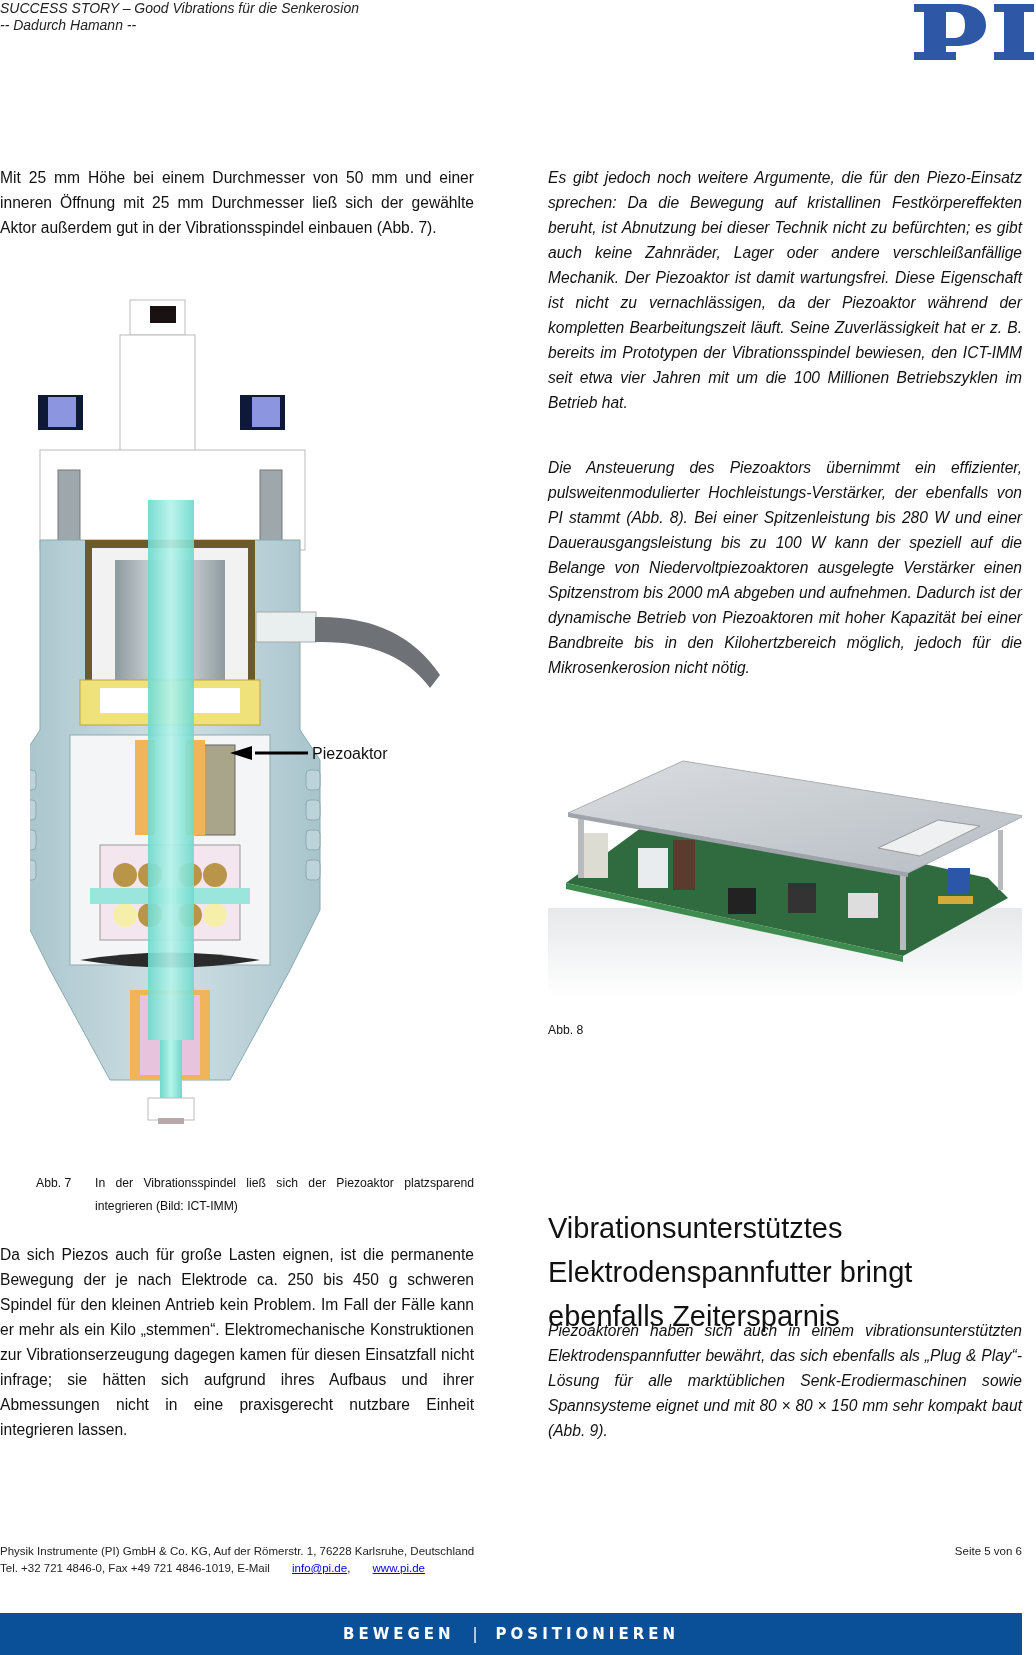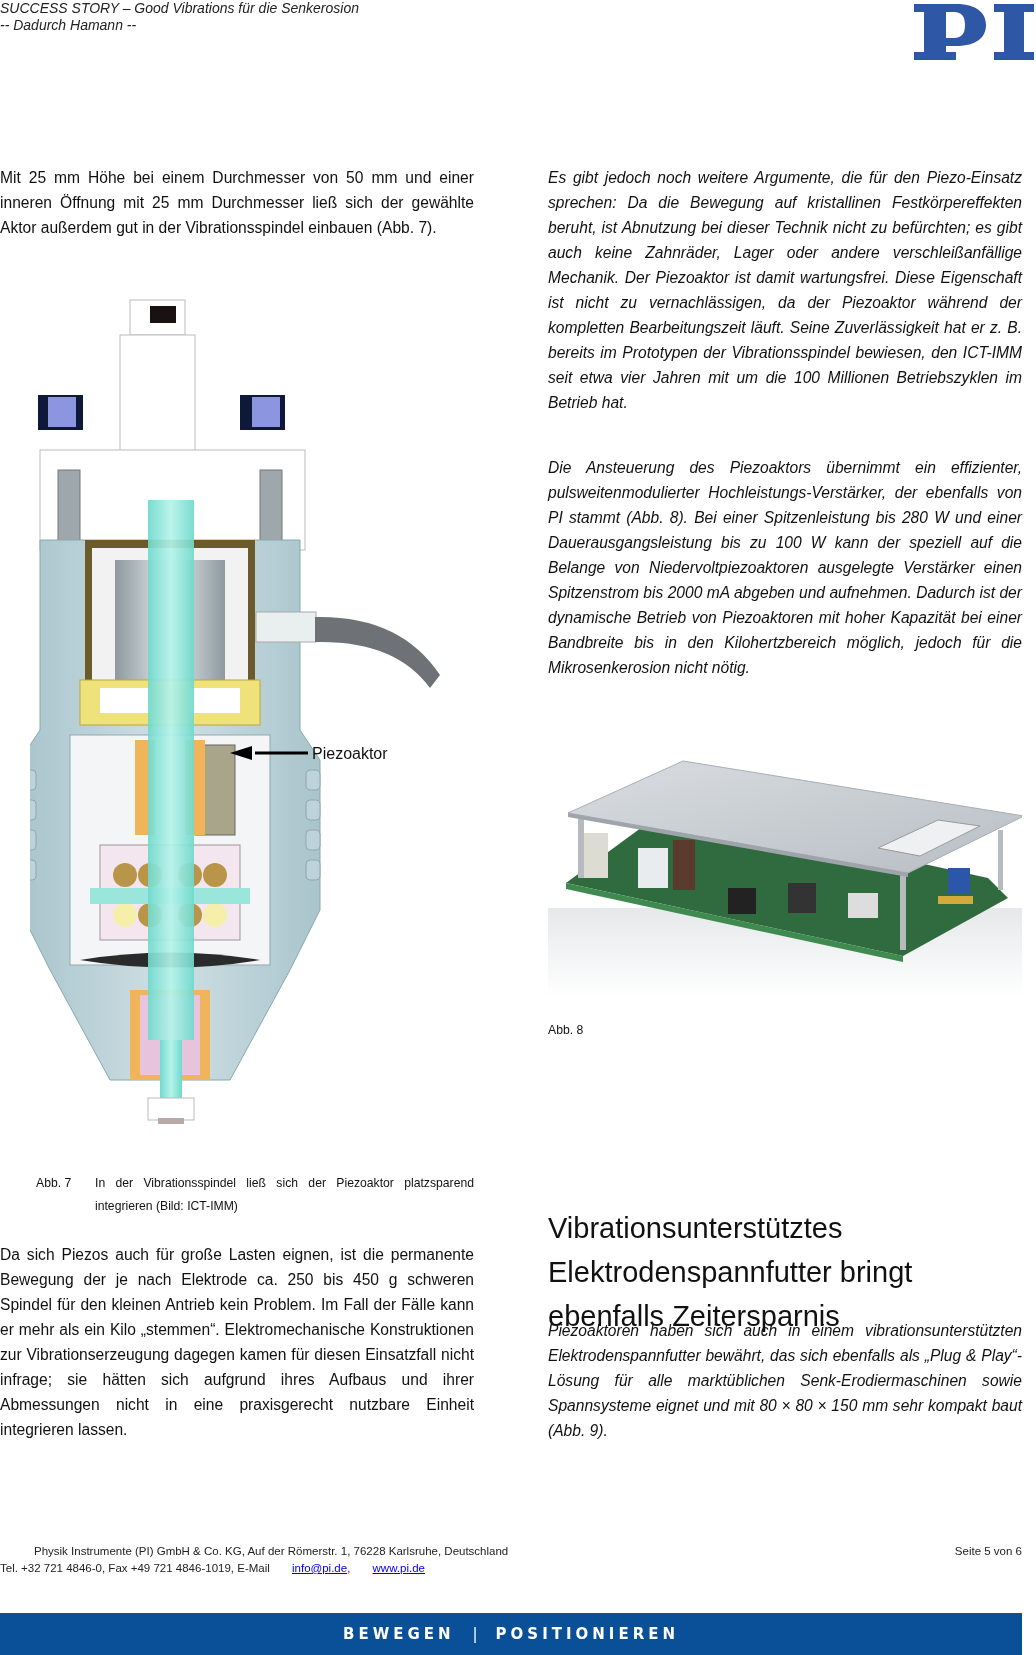--- a/index.html
+++ b/index.html
@@ -179,21 +179,21 @@
 </svg>
 
 <div class="caption" style="left:548px; top:1019px; width:474px;">
   <span class="cap-label">Abb. 8</span>
 </div>
 
 <h2 class="h2">Vibrationsunterstütztes Elektrodenspannfutter bringt ebenfalls Zeitersparnis</h2>
 
 <p class="para right" style="top:1318px;">Piezoaktoren haben sich auch in einem vibrationsunterstützten Elektrodenspannfutter bewährt, das sich ebenfalls als „Plug &amp; Play“-Lösung für alle marktüblichen Senk-Erodiermaschinen sowie Spannsysteme eignet und mit 80 × 80 × 150 mm sehr kompakt baut (Abb. 9).</p>
 
-<div class="footer-line" style="top:1543px;margin-left:34px;">Physik Instrumente (PI) GmbH &amp; Co. KG, Auf der Römerstr. 1, 76228 Karlsruhe, Deutschland</div>
+<div class="footer-line" style="top:1543px;">Physik Instrumente (PI) GmbH &amp; Co. KG, Auf der Römerstr. 1, 76228 Karlsruhe, Deutschland</div>
 <div class="footer-line" style="top:1560px;">
   <span>Tel. +32 721 4846-0, Fax +49 721 4846-1019, E-Mail </span><a>info@pi.de</a><span>, </span><a>www.pi.de</a>
 </div>
 <div class="page-no">Seite 5 von 6</div>
 
 <div class="band">
   <span>BEWEGEN</span>
   <span class="sep">|</span>
   <span>POSITIONIEREN</span>
 </div>

